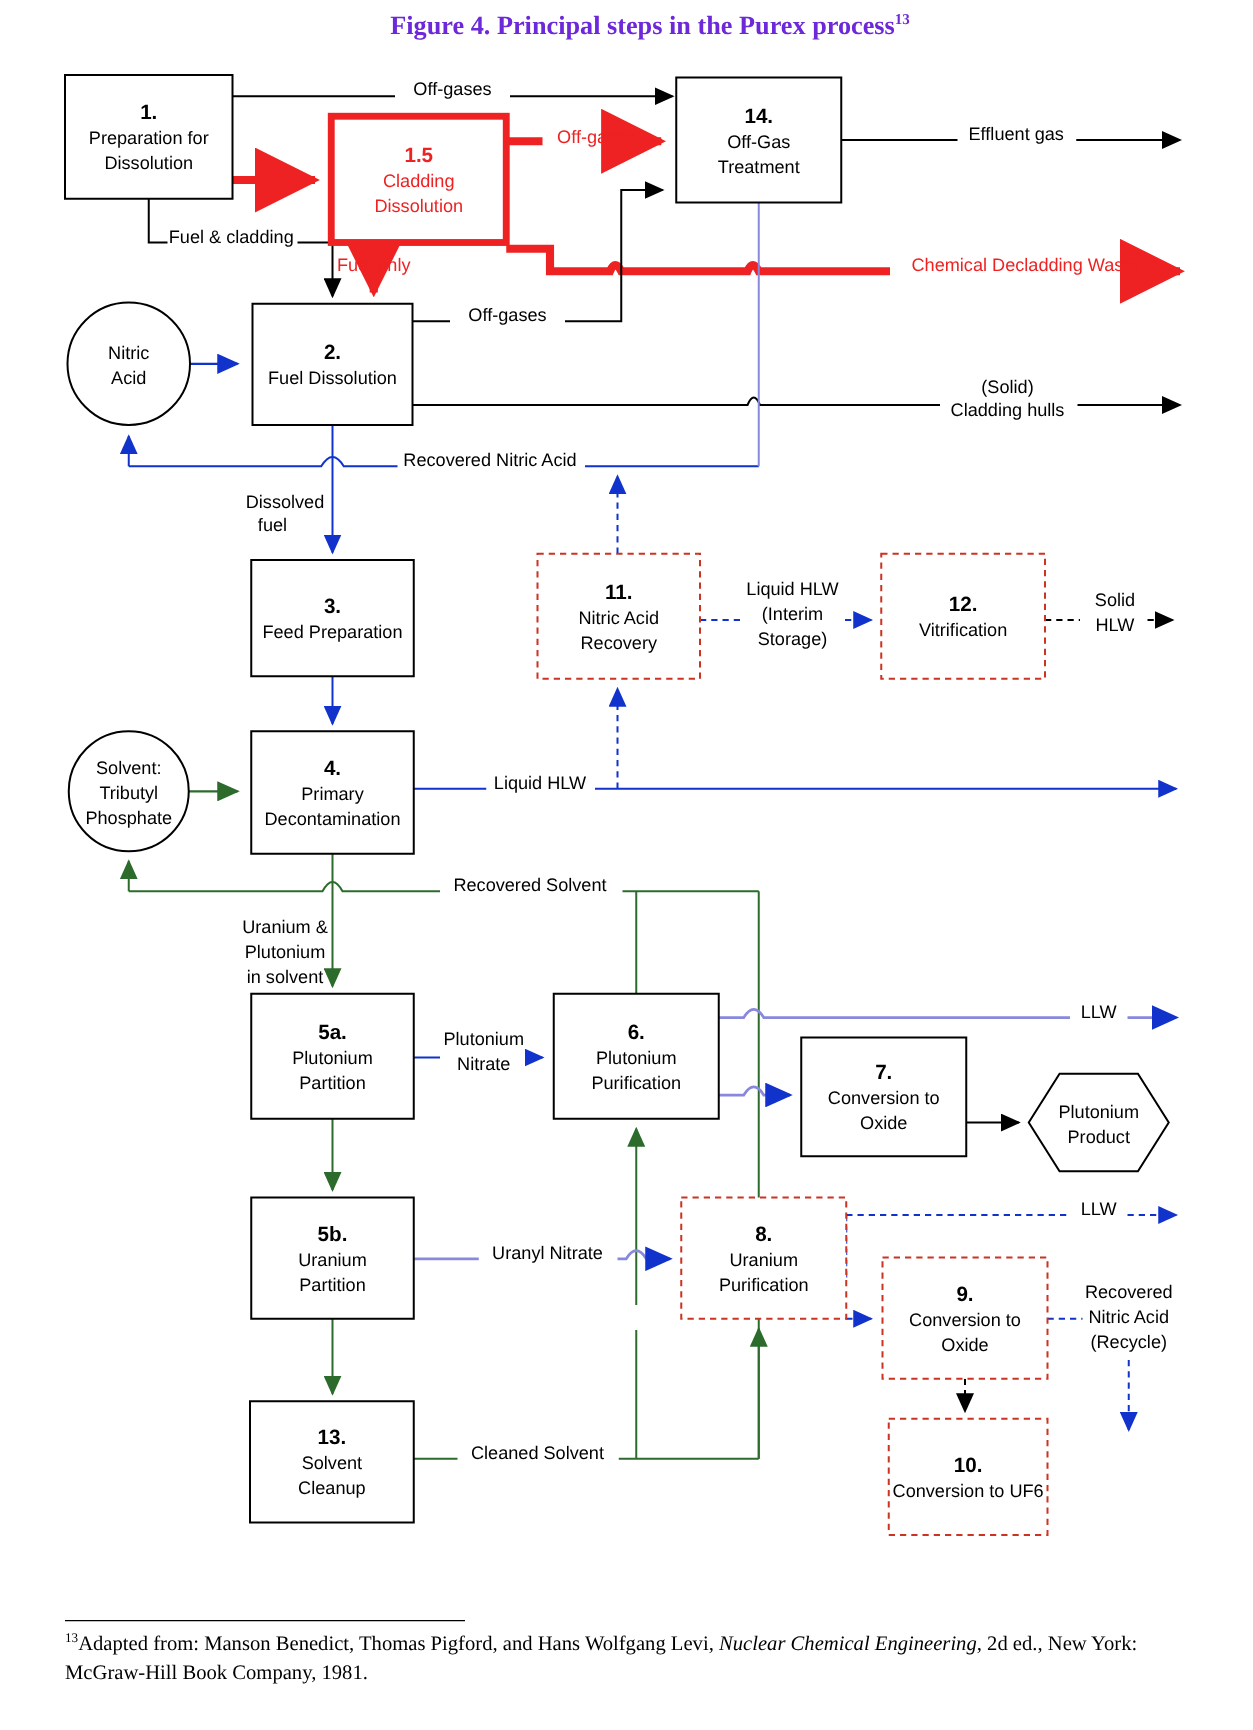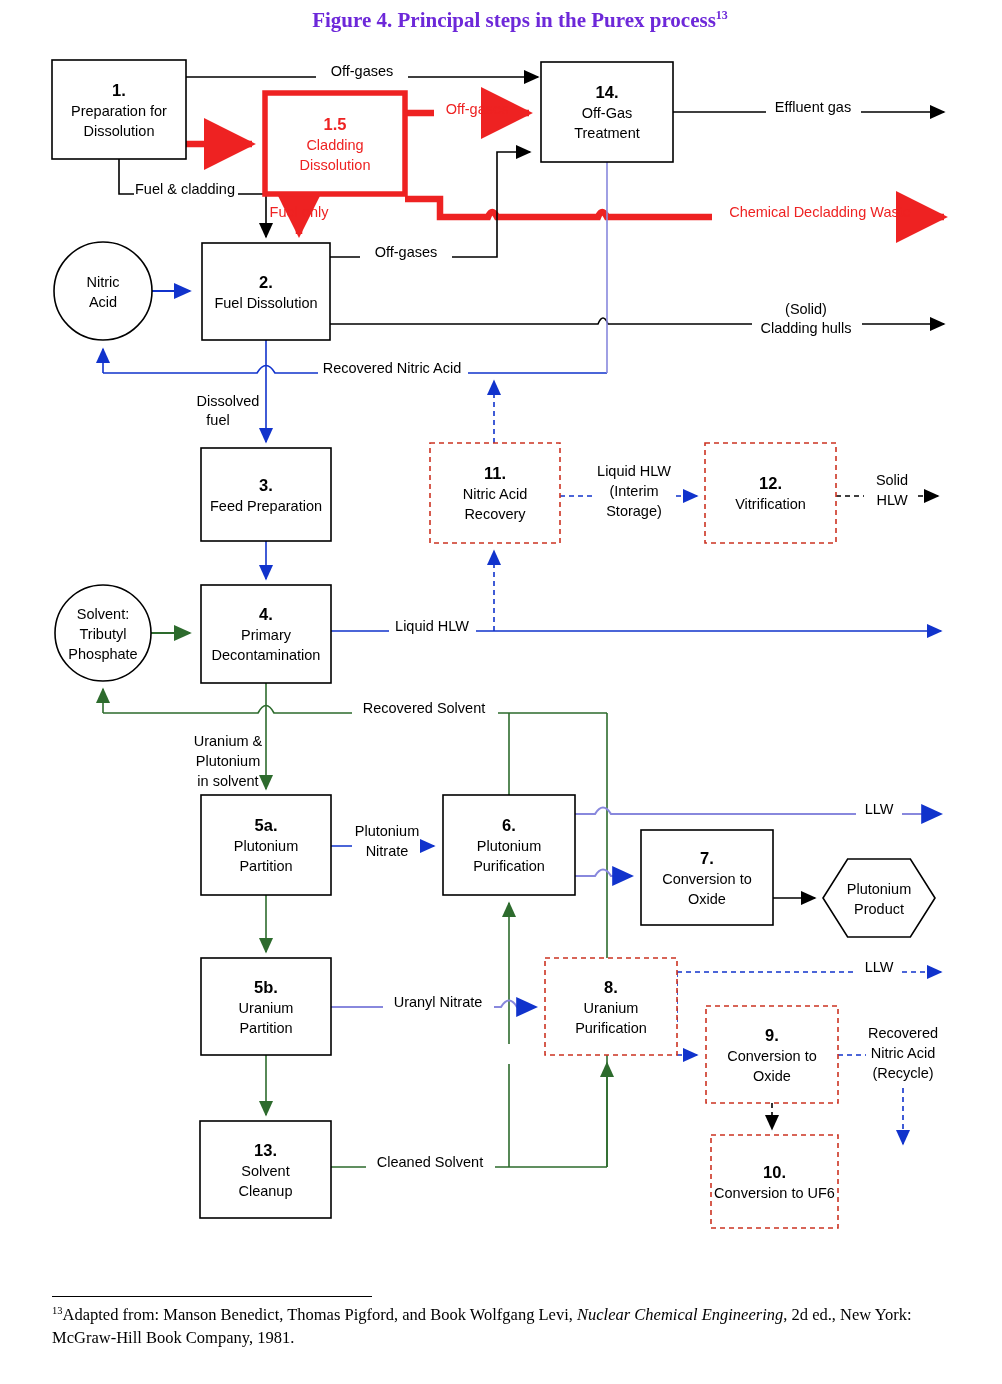--- a/index.html
+++ b/index.html
@@ -264,15 +264,15 @@
       <text x="903" y="994" text-anchor="middle" font-family="&quot;Liberation Sans&quot;, sans-serif" font-size="14.5px" fill="#000000">Recovered</text>
       <text x="903" y="1014" text-anchor="middle" font-family="&quot;Liberation Sans&quot;, sans-serif" font-size="14.5px" fill="#000000">Nitric Acid</text>
       <text x="903" y="1034" text-anchor="middle" font-family="&quot;Liberation Sans&quot;, sans-serif" font-size="14.5px" fill="#000000">(Recycle)</text>
       <text x="430" y="1123" text-anchor="middle" font-family="&quot;Liberation Sans&quot;, sans-serif" font-size="14.5px" fill="#000000">Cleaned Solvent</text>
     </g>
 </svg>
 
 <div id="footnote-wrap">
   <div id="footnote-rule"></div>
   <div id="footnote-text">
-    <sup>13</sup><span>Adapted from: Manson Benedict, Thomas Pigford, and Book Wolfgang Levi, </span><i>Nuclear Chemical Engineering</i><span>, 2d ed., New York: McGraw-Hill Book Company, 1981.</span>
+    <sup>13</sup><span>Adapted from: Manson Benedict, Thomas Pigford, and Hans Wolfgang Levi, </span><i>Nuclear Chemical Engineering</i><span>, 2d ed., New York: McGraw-Hill Book Company, 1981.</span>
   </div>
 </div>
 
 </body></html>

